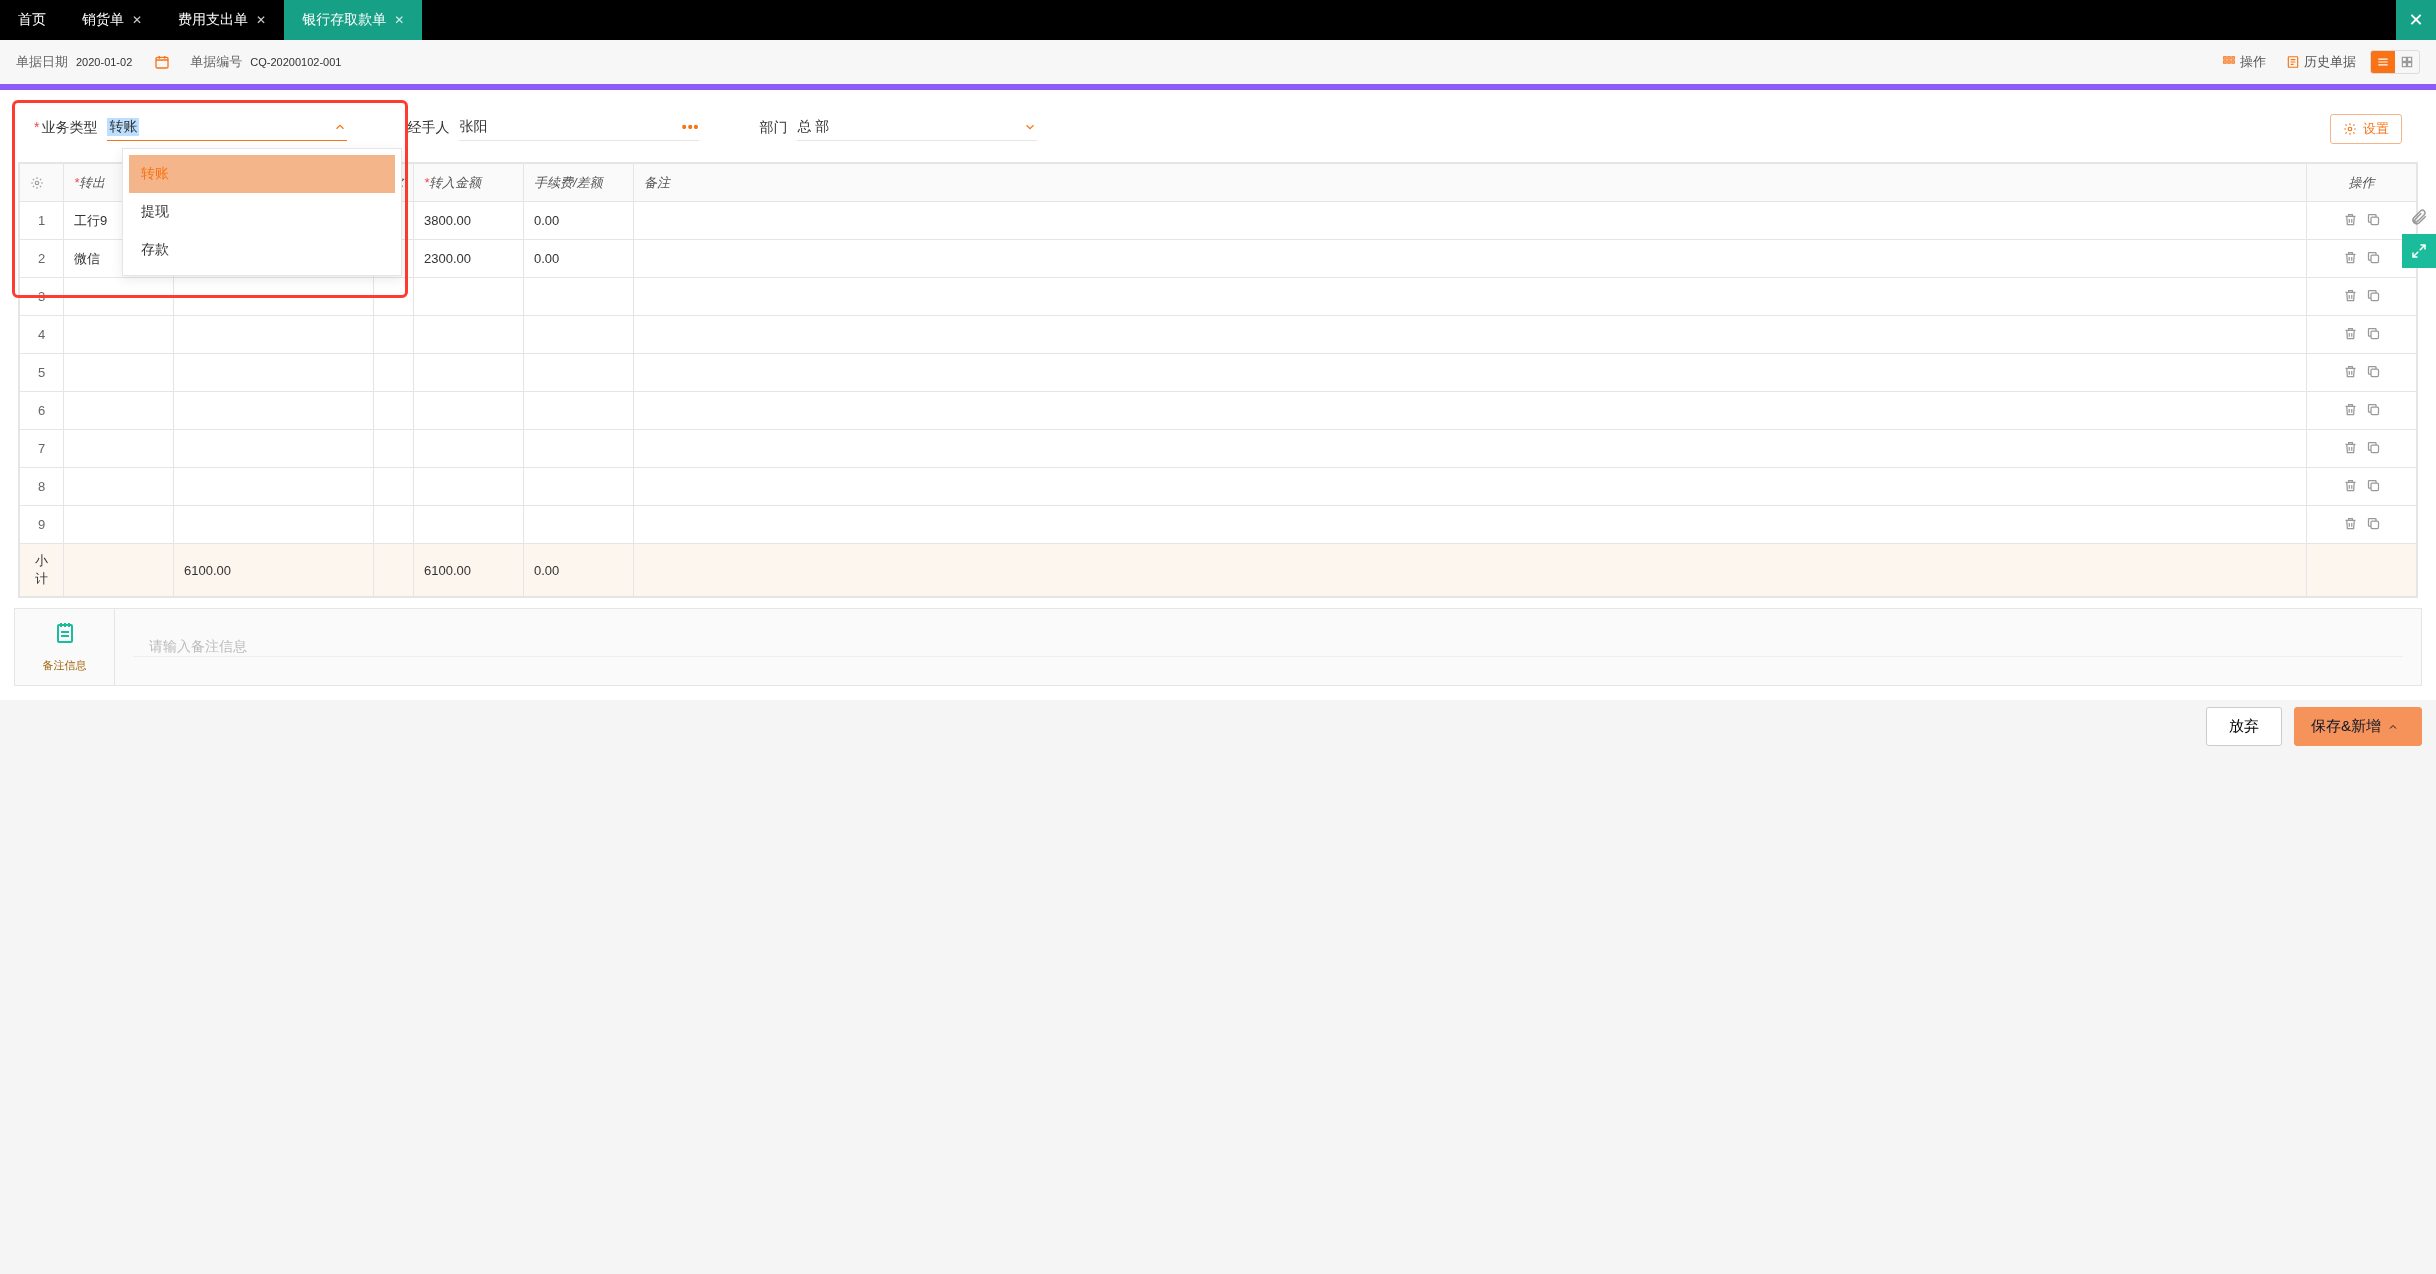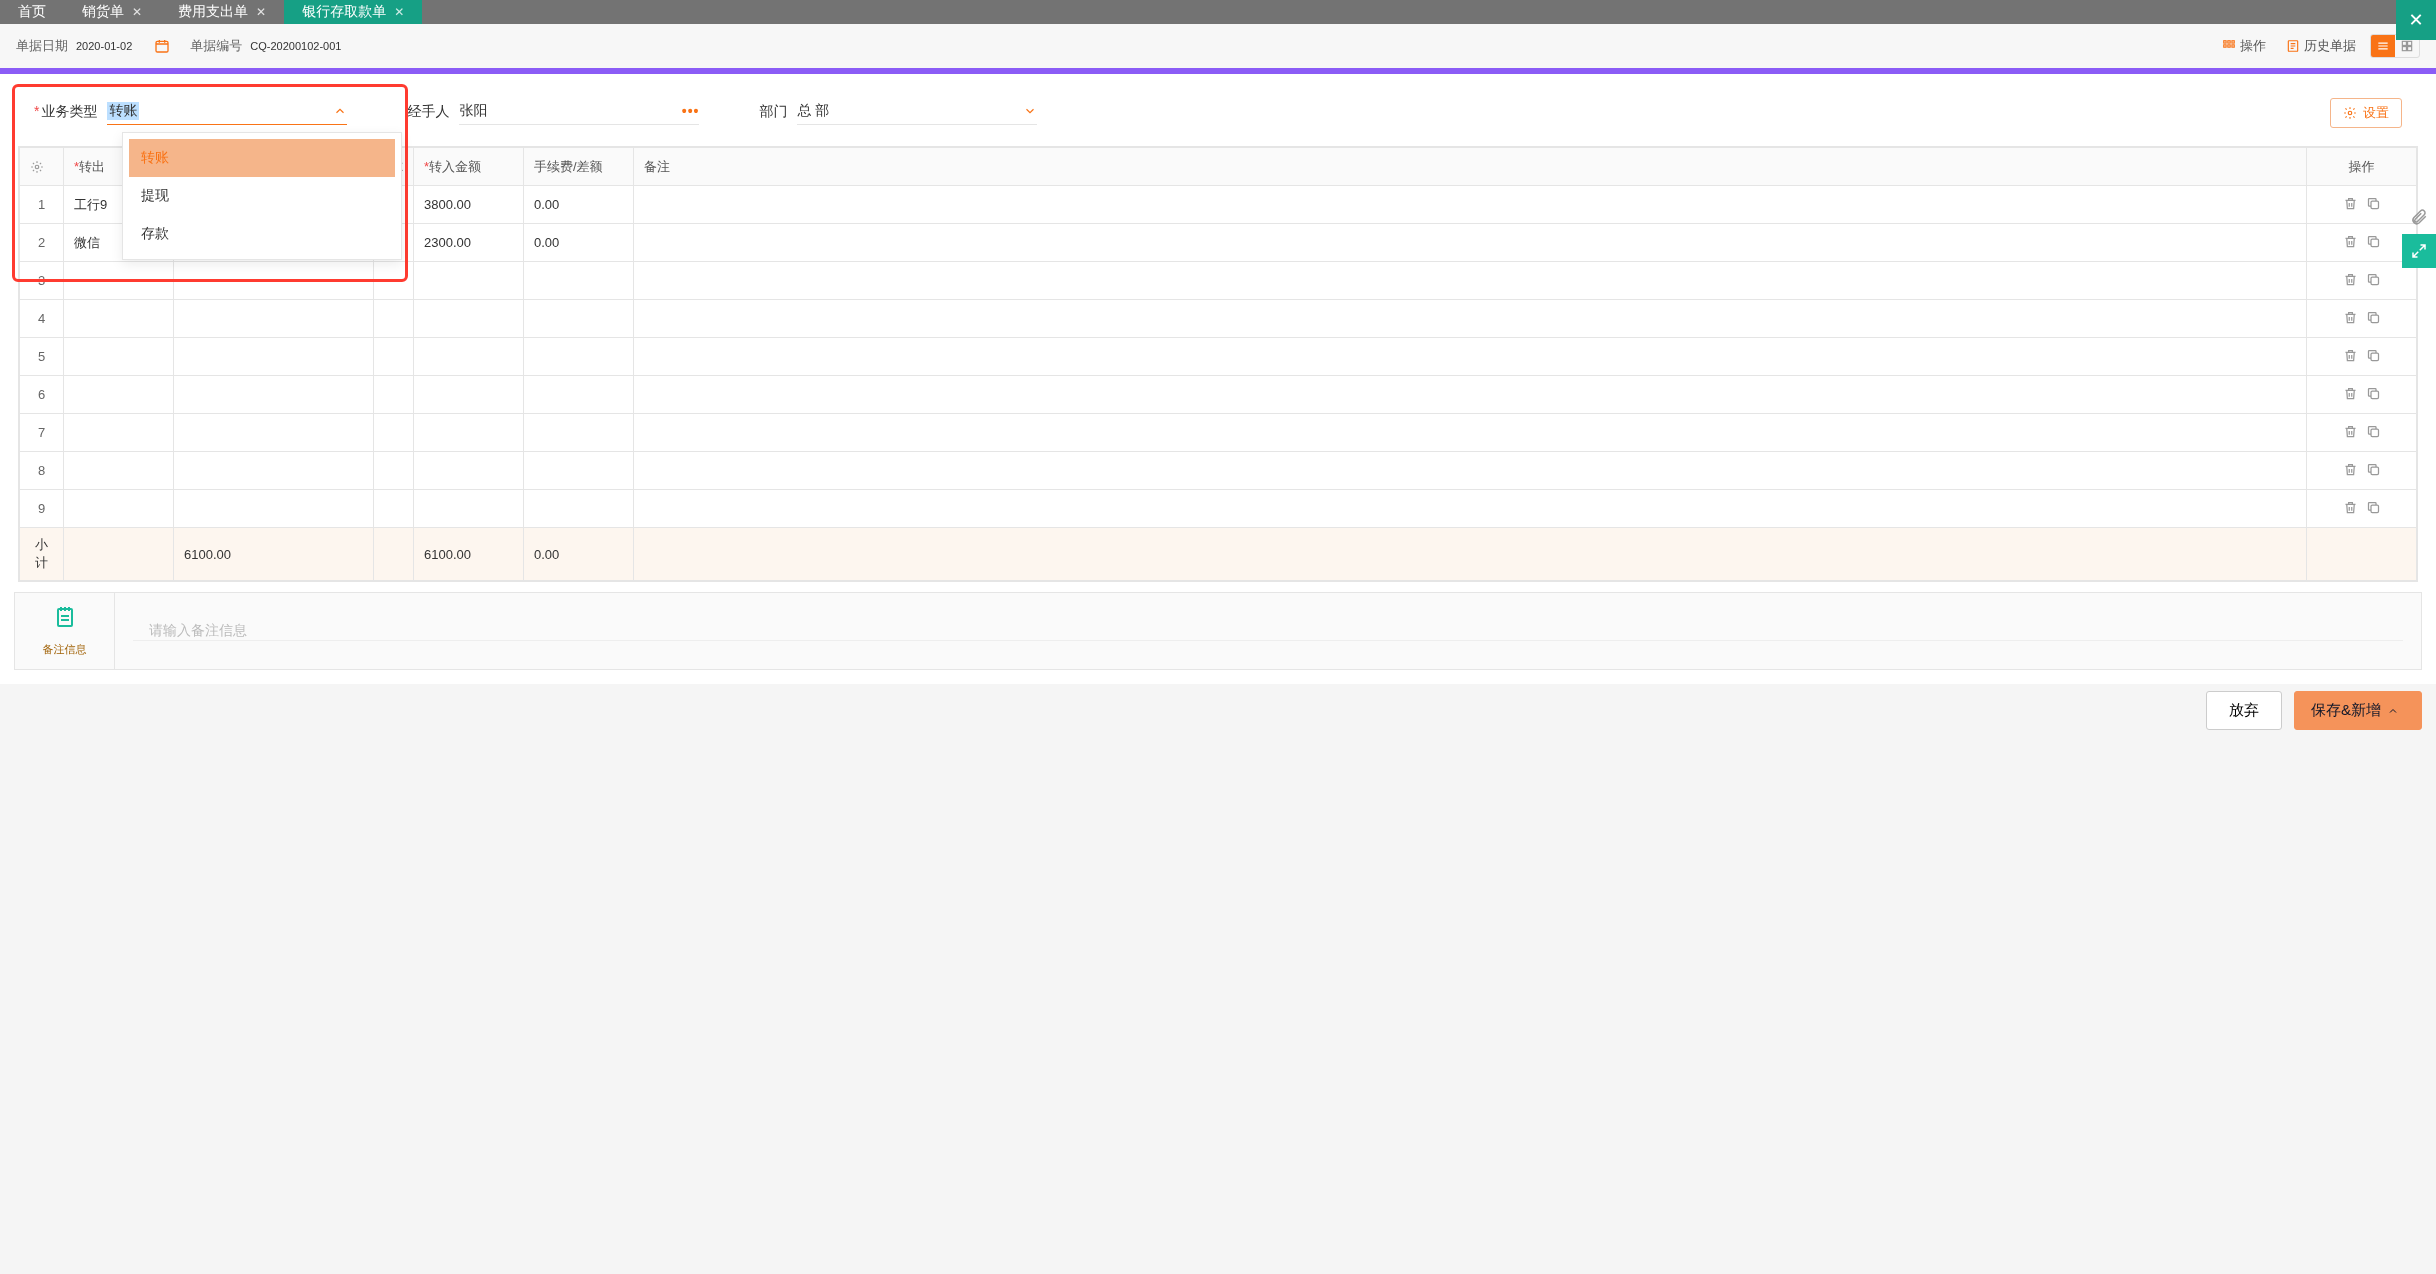--- a/index.html
+++ b/index.html
@@ -1,18 +1,18 @@
 <!DOCTYPE html>
 <html><head>
 <meta charset="utf-8">
 <style>
 * { margin:0; padding:0; box-sizing:border-box; font-family:-apple-system,BlinkMacSystemFont,"PingFang SC","Microsoft YaHei",sans-serif; }
 body { background:#f5f5f5; font-size:13px; color:#333; }
 
-.tabs { background:#737373; display:flex; align-items:stretch; height:24px; position:relative; }
+.tabs { background:#000000; display:flex; align-items:stretch; height:40px; position:relative; }
 .tab { display:flex; align-items:center; padding:0 18px; color:#fff; font-size:14px; cursor:pointer; gap:8px; }
 .tab.active { background:#16a085; }
 .tab-close { font-size:12px; opacity:.8; }
 .tabs-close-all { position:absolute; right:0; top:0; width:40px; height:40px; background:#16a085; display:flex; align-items:center; justify-content:center; color:#fff; font-size:18px; cursor:pointer; }
 
 .toolbar { background:#f7f7f7; border-bottom:6px solid #8b5cf6; display:flex; align-items:center; padding:10px 16px; gap:8px; font-size:13px; color:#555; }
 .toolbar .spacer { flex:1; }
 .tb-label { color:#666; }
 .tb-value { color:#333; font-size:11px; margin-right:14px; }
 .icon-btn { display:inline-flex; align-items:center; gap:4px; color:#f97316; cursor:pointer; padding:2px 6px; }
@@ -35,21 +35,21 @@
 
 .highlight-box { position:absolute; border:3px solid #ff3b30; border-radius:6px; pointer-events:none; z-index:5; }
 
 .dropdown { position:absolute; top:34px; left:88px; width:280px; background:#fff; border:1px solid #e5e5e5; box-shadow:0 4px 12px rgba(0,0,0,.08); z-index:10; padding:6px; }
 .dropdown .opt { padding:10px 12px; cursor:pointer; font-size:14px; color:#333; }
 .dropdown .opt.selected { background:#f5b58a; color:#f97316; font-weight:500; }
 
 .grid-wrap { border:1px solid #e5e5e5; margin:0 4px; }
 .grid { width:100%; border-collapse:collapse; table-layout:fixed; }
 .grid th, .grid td { border:1px solid #e5e5e5; padding:8px 10px; font-size:13px; text-align:left; height:38px; }
-.grid th { background:#fafafa; color:#555; font-weight:normal; }
+.grid th { background:#fafafa; color:#555; font-weight:normal;font-style:italic; }
 .grid th .req2 { color:#f04848; }
 .grid td.idx, .grid th.idx { width:44px; text-align:center; color:#666; }
 .grid th.gear { width:44px; text-align:center; }
 .grid th.ops, .grid td.ops { width:110px; text-align:center; }
 .grid td.ops span { color:#999; cursor:pointer; margin:0 4px; display:inline-flex; }
 .grid tr.subtotal td { background:#fdf6ef; color:#333; }
 
 .remark-bar { display:flex; align-items:center; margin-top:10px; border:1px solid #e5e5e5; background:#fafafa; }
 .remark-side { width:100px; text-align:center; padding:12px 8px; border-right:1px solid #e5e5e5; }
 .remark-side .ic { color:#1abc9c; font-size:22px; }

